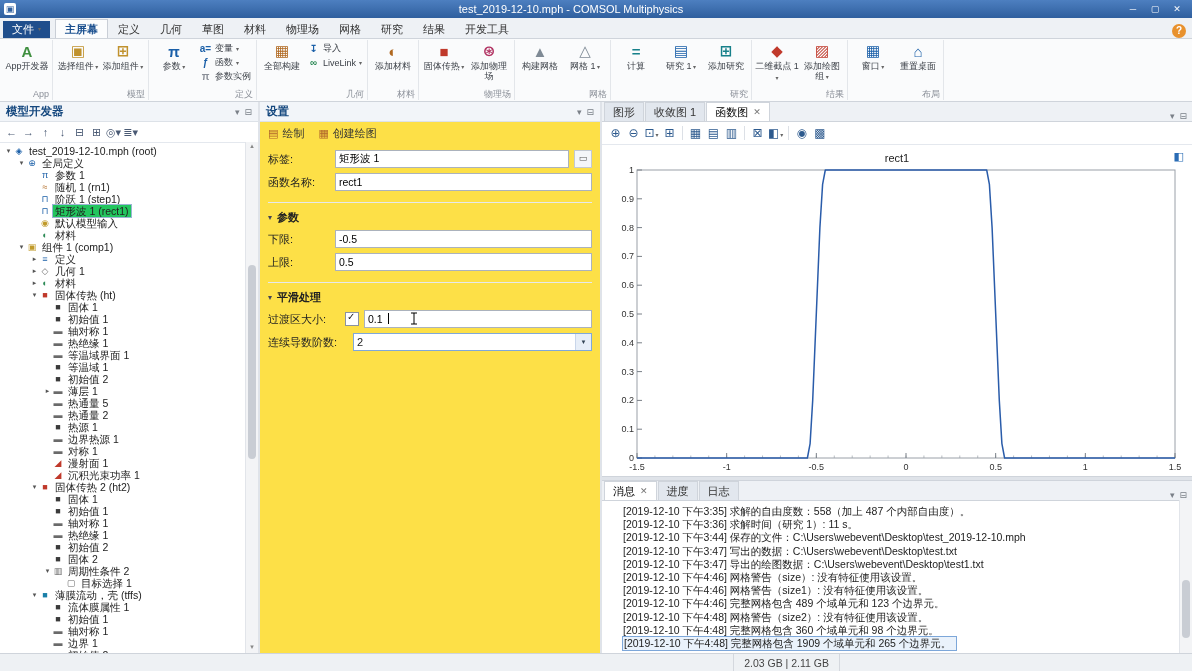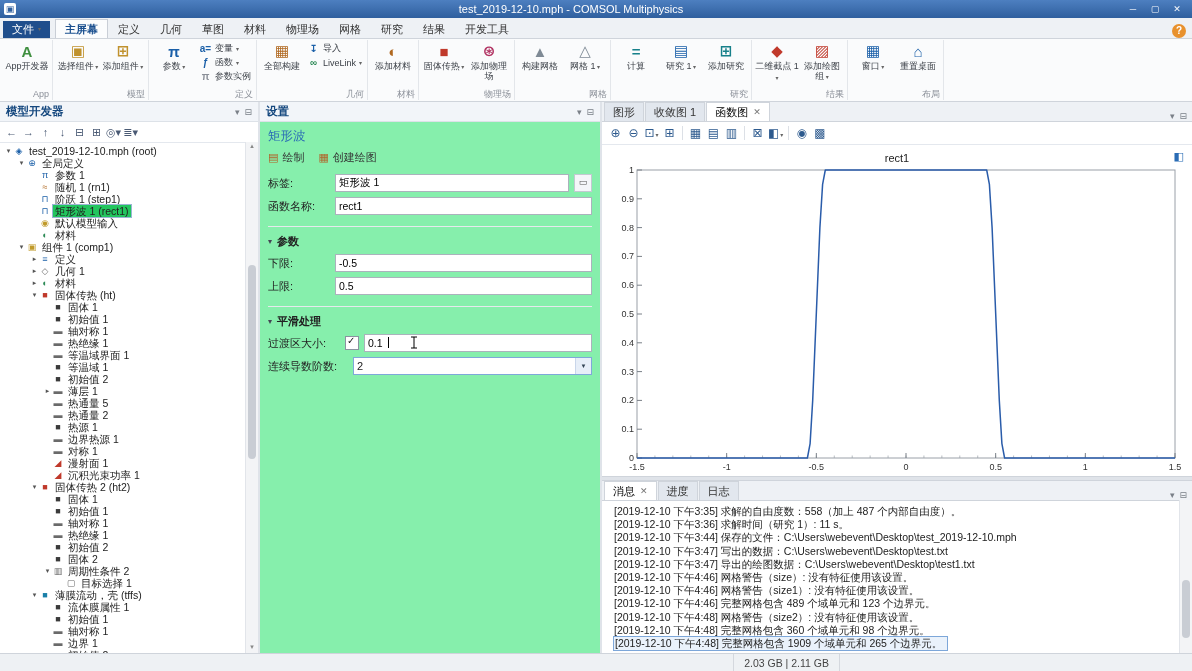--- a/index.html
+++ b/index.html
@@ -48,21 +48,21 @@
   .texp{width:9px;font-size:7px;color:#555;text-align:center;flex:none}
   .tic{width:12px;text-align:center;flex:none;font-size:9px;margin-right:2px}
   .tlabel{padding:0 2px;line-height:12px}
   .trow.sel .tlabel{background:#22c55e;outline:1px solid #9ab4d4}
   .lscroll{position:absolute;right:0;top:40px;bottom:0;width:12px;background:#f3f4f6;border-left:1px solid #e2e5ea}
   .lscroll .thumb{position:absolute;top:24%;height:38%;left:2px;right:2px;background:#c9cdd4;border-radius:4px}
   .lscroll .sa{position:absolute;left:0;right:0;height:10px;text-align:center;font-size:7px;color:#888}
   .lscroll .sa.down{bottom:0}
 
   
-  .panel.mid{width:340px;background:#86efac;display:flex;flex-direction:column;flex:none}
+  .panel.mid{width:340px;background:#fde047;display:flex;flex-direction:column;flex:none}
   .sbody{flex:1;padding:4px 8px;overflow:hidden}
   .sec-title{color:#2a6cb5;font-size:12.5px;margin:2px 0 5px}
   .btnrow{display:flex;gap:14px;margin-bottom:9px;color:#333}
   .sbtn{display:flex;align-items:center;gap:4px}
   .sbtn .bic{color:#b0652a;font-size:11px}
   .frow{display:flex;align-items:center;margin:5px 0;gap:5px}
   .frow label{flex:none;color:#222}
   .frow input[type=text]{flex:1;height:16px;border:1px solid #abb2bc;padding:0 3px;font-size:10.5px;font-family:inherit;min-width:0}
   .editbtn{flex:none;width:16px;height:16px;border:1px solid #c3c9d1;background:#f4f6f9;text-align:center;line-height:15px;font-size:9px;color:#555}
   .sechdr{display:flex;align-items:center;gap:5px;margin:11px 0 4px;font-weight:bold;color:#222;padding-top:7px;border-top:1px solid #e6e9ed}
@@ -87,21 +87,21 @@
   .gtools{height:22px;border-bottom:1px solid #e4e8ee;display:flex;align-items:center;gap:3px;padding:0 6px;color:#2d5a8e;flex:none}
   .gi{min-width:15px;text-align:center;font-size:12px}
   .gi .caret{margin-left:1px}
   .gsep{width:1px;height:14px;background:#dce0e6;margin:0 2px}
   .plotwrap{flex:1;position:relative;background:#fff;min-height:0}
   .plot-title{text-align:center;font-size:11px;color:#222;padding-top:7px}
   .plotwrap svg{display:block;margin:0 auto}
   .pcorner{position:absolute;top:5px;right:8px;color:#2a6cb5;font-size:11px}
   .split-h{height:3px;background:#dfe3e9;border-top:1px solid #cfd4db;border-bottom:1px solid #cfd4db;flex:none}
   .console{height:172px;display:flex;flex-direction:column;background:#fff;position:relative;flex:none}
-  .msgs{flex:1;overflow:hidden;padding:4px 12px;font-size:10.5px;line-height:13.2px}
+  .msgs{flex:1;overflow:hidden;padding:4px 21px;font-size:10.5px;line-height:13.2px}
   .msg{white-space:nowrap}
   .msg.sel{display:inline-block;outline:1px solid #7da7d9;background:#eaf2fb;padding:0 5px 0 1px}
   .cscroll{position:absolute;right:0;top:19px;bottom:0;width:12px;background:#f3f4f6;border-left:1px solid #e2e5ea}
   .cscroll .thumb{position:absolute;top:52%;height:38%;left:2px;right:2px;background:#c9cdd4;border-radius:4px}
 
   
   .statusbar{height:17px;background:#eef1f4;border-top:1px solid #cfd4db;display:flex;align-items:center;flex:none;font-size:10.5px;color:#444}
   .mem{margin-left:auto;margin-right:352px;border-left:1px solid #d4d8de;border-right:1px solid #d4d8de;padding:0 10px;height:100%;display:flex;align-items:center}
 </style>
 </head>
@@ -533,21 +533,20 @@
 
     <div class="panel mid">
       <div class="phead">
         <span>设置</span>
         <span class="ics">
           <span>▾</span>
           <span>⊟</span>
         </span>
       </div>
       <div class="sbody">
-        <div class="sec-title">矩形波</div>
         <div class="btnrow">
           <span class="sbtn">
             <span class="bic">▤</span>
             <span>绘制</span>
           </span>
           <span class="sbtn">
             <span class="bic">▦</span>
             <span>创建绘图</span>
           </span>
         </div>

